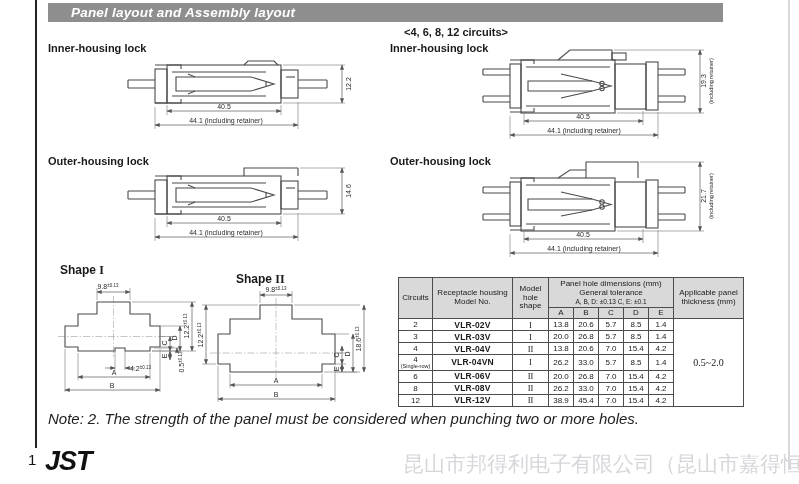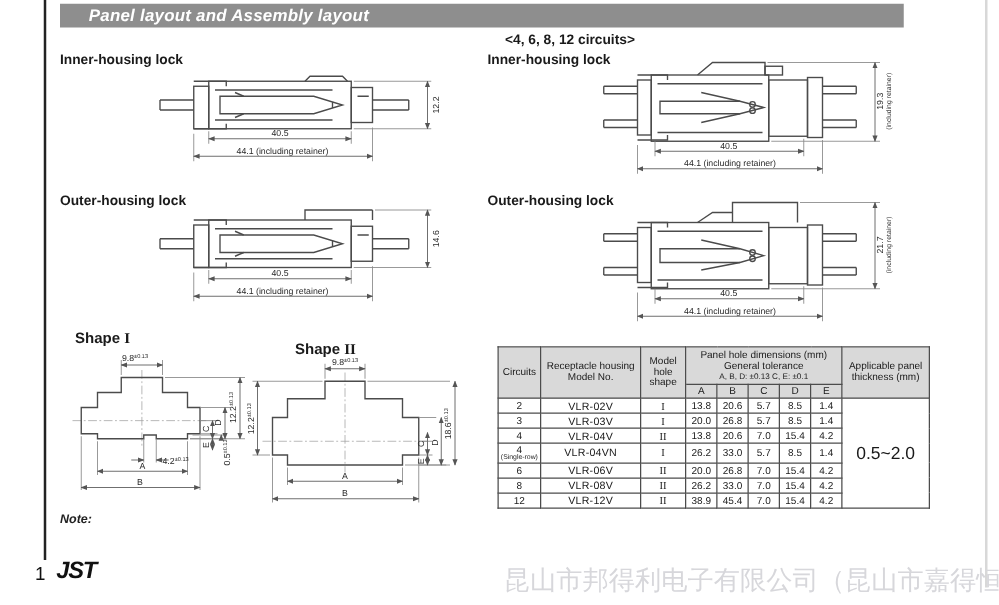--- a/index.html
+++ b/index.html
@@ -32,32 +32,32 @@
   .shape-label .rn { font-family:"Liberation Serif", serif; }
 
   
   .spec-table { position:absolute; left:398px; top:277px; width:345px; border-collapse:collapse;
                 table-layout:fixed; font-size:8px; }
   .spec-table th, .spec-table td { border:1px solid #4c4c4c; text-align:center; vertical-align:middle; padding:0 1px; }
   .spec-table thead th { background:#d9d9d9; font-weight:normal; line-height:1.1; }
   .spec-table .hdr-big { height:30px; }
   .spec-table .hdr-sub th { height:11px; }
   .spec-table tbody td { height:12px; background:#fff; }
-  .spec-table .model { font-weight:normal; font-size:8.5px; letter-spacing:.2px; }
+  .spec-table .model { font-weight:bold; font-size:8.5px; letter-spacing:.2px; }
   .spec-table .tol { font-size:6.5px; }
   .spec-table .rn { font-family:"Liberation Serif", serif; font-size:8.5px; }
   .spec-table .cnote { font-size:5.5px; display:block; line-height:1; }
-  .spec-table .thick-val { font-size:14px; }
+  .spec-table .thick-val { font-size:10px;font-family:Liberation Serif, serif; }
 
   .notes { position:absolute; left:48px; top:409px; width:450px; display:flex; gap:4px;
-           font-style:italic; font-size:10px; line-height:1.3; color:#222;font-weight:bold; }
+           font-style:italic; font-size:15px; line-height:1.3; color:#222; }
   .notes .items div { white-space:nowrap; }
 
   .page-number { position:absolute; left:28px; top:451px; font-size:15px; color:#111; }
-  .logo { position:absolute; left:45px; top:446px; font-size:19px; font-weight:bold; font-style:italic;
+  .logo { position:absolute; left:45px; top:446px; font-size:27px; font-weight:bold; font-style:italic;
           letter-spacing:-1px; color:#111; }
   .watermark { position:absolute; left:403px; top:450px; font-size:21px; color:#d7d7db; white-space:nowrap; }
 </style>
 </head>
 <body>
 
 <div class="page">
 
   <svg width="0" height="0" style="position:absolute">
     <defs>
@@ -363,20 +363,21 @@
         <td>7.0</td>
         <td>15.4</td>
         <td>4.2</td>
       </tr>
     </tbody>
   </table>
 
   <div class="notes">
     <span>Note:</span>
     <div class="items">
+      <div>2. The strength of the panel must be considered when punching two or more holes.</div>
     </div>
   </div>
 
   <div class="page-number">1</div>
   <div class="logo">JST</div>
   <div class="watermark">昆山市邦得利电子有限公司（昆山市嘉得恒）</div>
 
 </div>
 
 </body></html>

